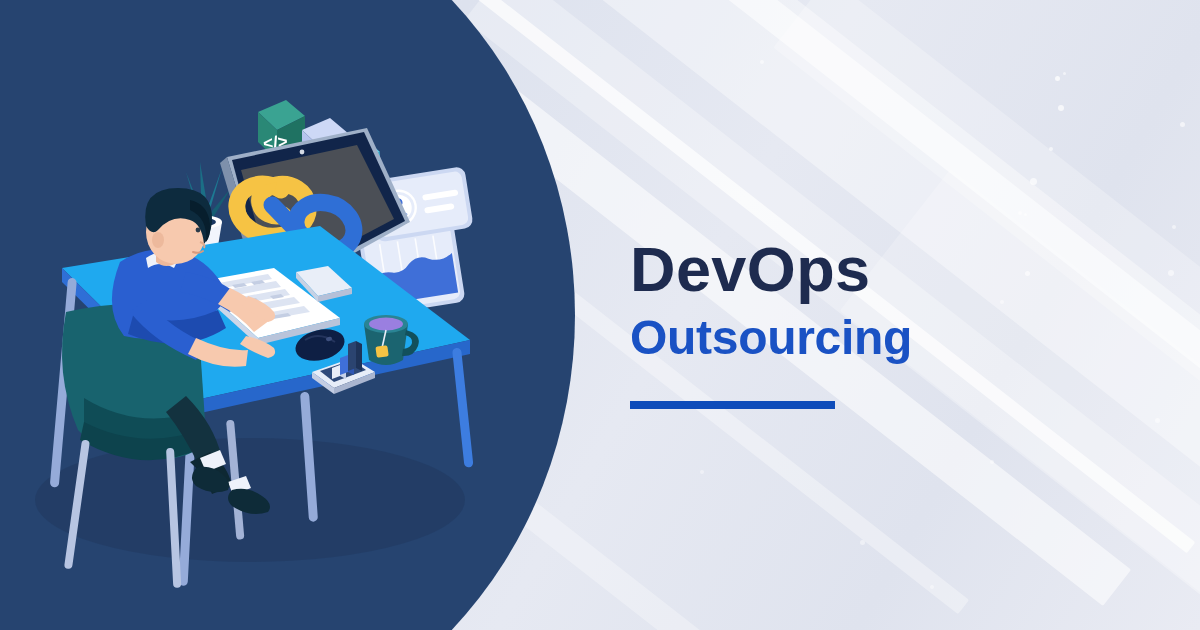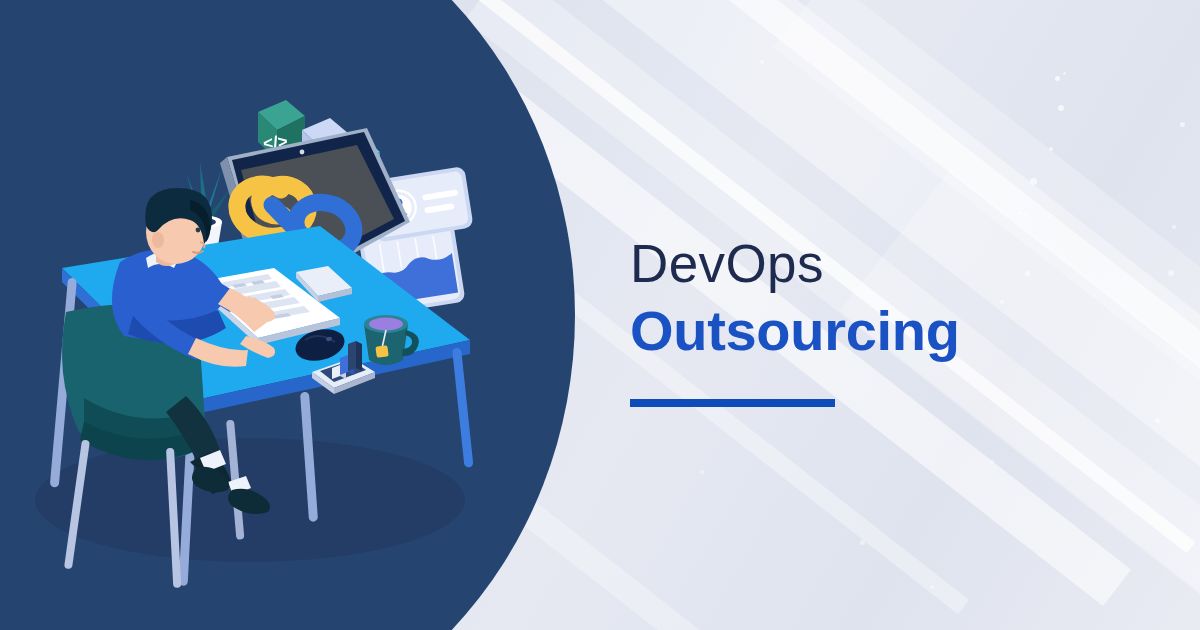--- a/index.html
+++ b/index.html
@@ -26,25 +26,25 @@
     position:absolute;
     left:-265px; top:-130px;
     width:840px; height:890px;
     border-radius:50%;
     background:#264470;
   }
 
   
   .text-block { position:absolute; left:630px; top:236px; width:520px; }
   .title-light {
-    font-size:53px; font-weight:400; letter-spacing:0.4px;
+    font-size:63px; font-weight:700; letter-spacing:0.4px;
     color:#1e2b4f; line-height:1.06; white-space:nowrap;
   }
   .title-bold {
-    font-size:56px; font-weight:700; letter-spacing:-0.3px;
+    font-size:48px; font-weight:700; letter-spacing:-0.3px;
     color:#1a52c4; line-height:1.12; margin-top:8px; white-space:nowrap;
   }
   .accent-bar { width:205px; height:8px; background:#0e4cba; margin-top:36px; }
 
   
   .illu { position:absolute; left:0; top:0; width:580px; height:630px; }
 </style>
 </head>
 <body>
 

